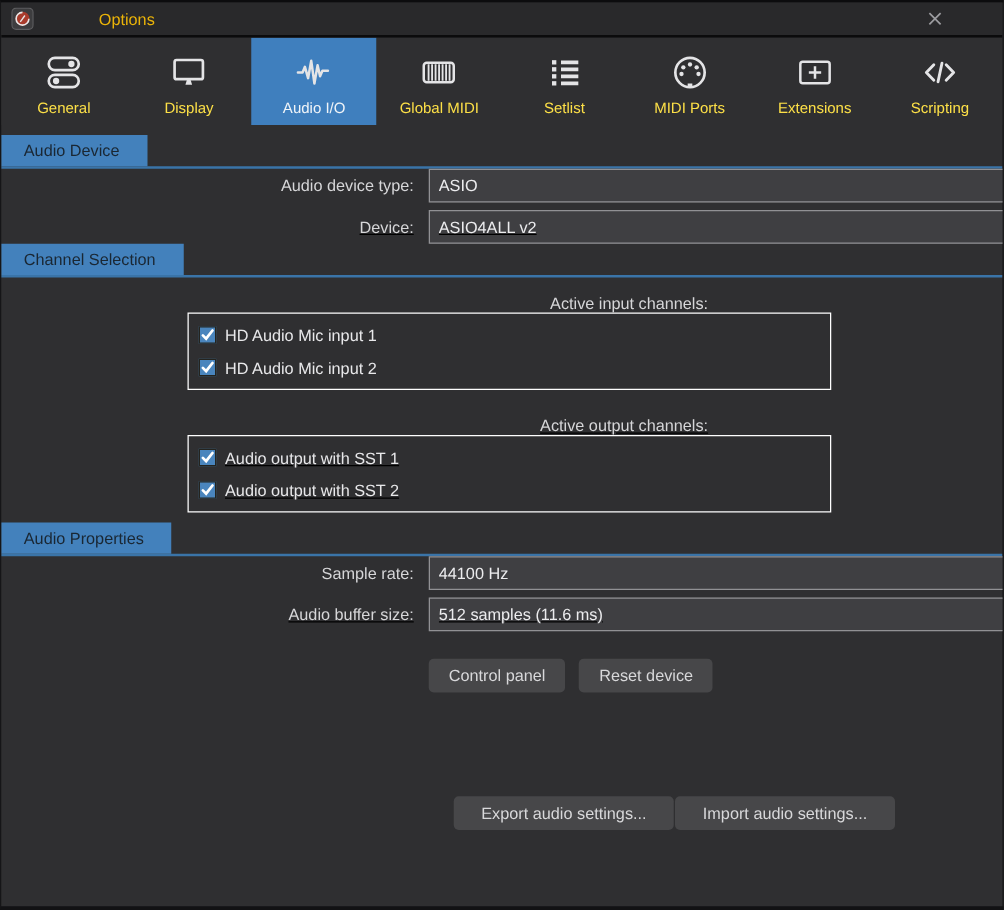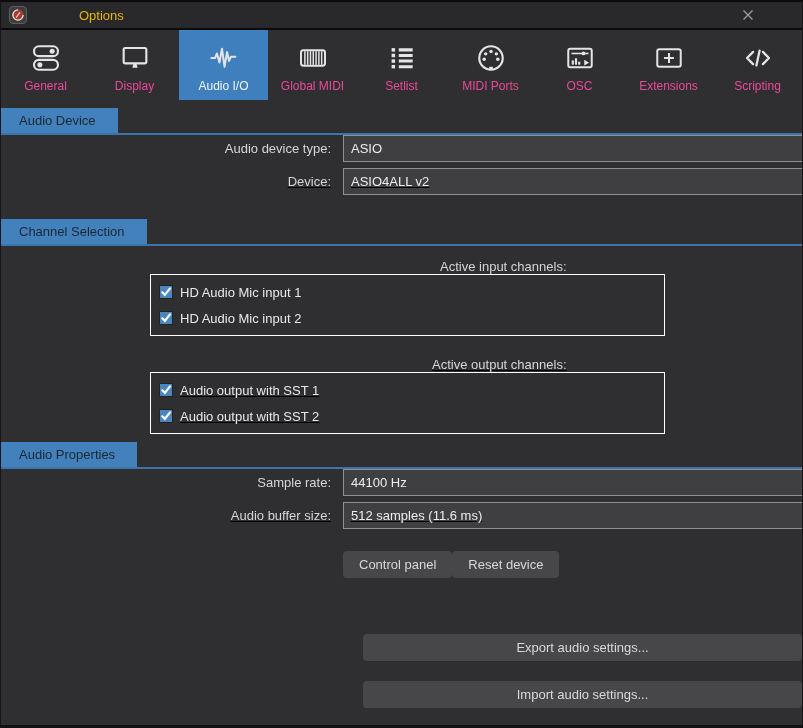--- a/index.html
+++ b/index.html
@@ -28,26 +28,26 @@
   
   .toolbar{
     height:70px; display:flex; background:#2f2f31;
   }
   .tool-item{
     flex:1 1 0; display:flex; flex-direction:column; align-items:center;
     justify-content:flex-end; gap:3px; padding:6px 0 7px; cursor:default;
   }
   .tool-item.selected{ background:var(--accent,#3f7fbe); }
   .tool-icon{ height:36px; display:flex; align-items:center; justify-content:center; }
-  .tool-label{ font-size:12px; color:#ec4899; white-space:nowrap; }
+  .tool-label{ font-size:12px; color:#fde047; white-space:nowrap; }
   .tool-item.selected .tool-label{ color:#f0f4f8; }
 
   
   .section-header{ border-bottom:2px solid #3a74a8; margin-top:8px; }
-  .section-header.gap-lg{ margin-top:24px; }
+  .section-header.gap-lg{ margin-top:0; }
   .section-tab{
     display:inline-block; background:#4381bc; color:#1a2733;
     font-size:13px; padding:5px 22px 5px 18px;
   }
 
   
   .row{ display:flex; align-items:center; }
   .row.first{ }
   .row + .row{ margin-top:6px;text-decoration:underline; }
   .row-label{
@@ -76,23 +76,23 @@
     width:14px; height:14px; background:#4a85bd; border:1px solid #24241f;
     display:flex; align-items:center; justify-content:center; flex:none;
   }
   .channel-label{ font-size:13px; color:#e8e8ea; margin-left:7px; white-space:nowrap; }
 
   
   .btn{
     height:27px; background:#474749; border:none; border-radius:4px;
     color:#d8d8da; font-size:13px; font-family:inherit; padding:0 16px; cursor:default;
   }
-  .btn-row{ display:flex; }
+  .btn-row{ display:flex; gap:11px; }
   .panel-btn-row{ margin-top:22px; margin-left:342px; }
-  .io-btn-row{ margin-top:56px; margin-left:362px; gap:20px;flex-direction:column; }
+  .io-btn-row{ margin-top:83px; margin-left:362px; gap:1px; }
   .btn.wide{ padding:0 22px; }
 </style>
 </head>
 <body>
 
 <div class="window">
 
   <div class="titlebar">
     <span class="app-icon">
       <svg width="18" height="18" viewBox="0 0 18 18">
@@ -170,36 +170,20 @@
               <circle cx="12" cy="7.2" r="1.3"></circle>
               <circle cx="8" cy="8.9" r="1.3"></circle>
               <circle cx="16" cy="8.9" r="1.3"></circle>
               <circle cx="6.9" cy="12.9" r="1.3"></circle>
               <circle cx="17.1" cy="12.9" r="1.3"></circle>
             </g>
             <rect x="10.6" y="18.6" width="2.8" height="1.8" fill="#e4e4e6"></rect>
           </svg>
         </div>
         <div class="tool-label">MIDI Ports</div>
-      </div>
-      <div class="tool-item">
-        <div class="tool-icon">
-          <svg width="34" height="32" viewBox="0 0 24 24">
-            <rect x="3.2" y="5" width="17.6" height="14" rx="1.5" stroke="#e4e4e6" fill="none" stroke-linecap="round" stroke-linejoin="round" stroke-width="1.5"></rect>
-            <path d="M5.6 8.6 H18.4" stroke="#e4e4e6" stroke-width="1.2"></path>
-            <circle cx="14.6" cy="8.6" r="1.4" fill="#e4e4e6"></circle>
-            <g fill="#e4e4e6">
-              <rect x="5.8" y="13.8" width="1.6" height="3.2"></rect>
-              <rect x="8.2" y="12.2" width="1.6" height="4.8"></rect>
-              <rect x="10.6" y="14.8" width="1.6" height="2.2"></rect>
-            </g>
-            <path d="M15.2 13.3 l3.6 2.2 l-3.6 2.2 Z" fill="#e4e4e6"></path>
-          </svg>
-        </div>
-        <div class="tool-label">OSC</div>
       </div>
       <div class="tool-item">
         <div class="tool-icon">
           <svg width="34" height="32" viewBox="0 0 24 24">
             <rect x="3.2" y="5.5" width="17.6" height="13" rx="1.5" stroke="#e4e4e6" fill="none" stroke-linecap="round" stroke-linejoin="round" stroke-width="1.5"></rect>
             <path d="M12 8.3 V15.7 M8.3 12 H15.7" stroke="#e4e4e6" stroke-width="1.5"></path>
           </svg>
         </div>
         <div class="tool-label">Extensions</div>
       </div>

